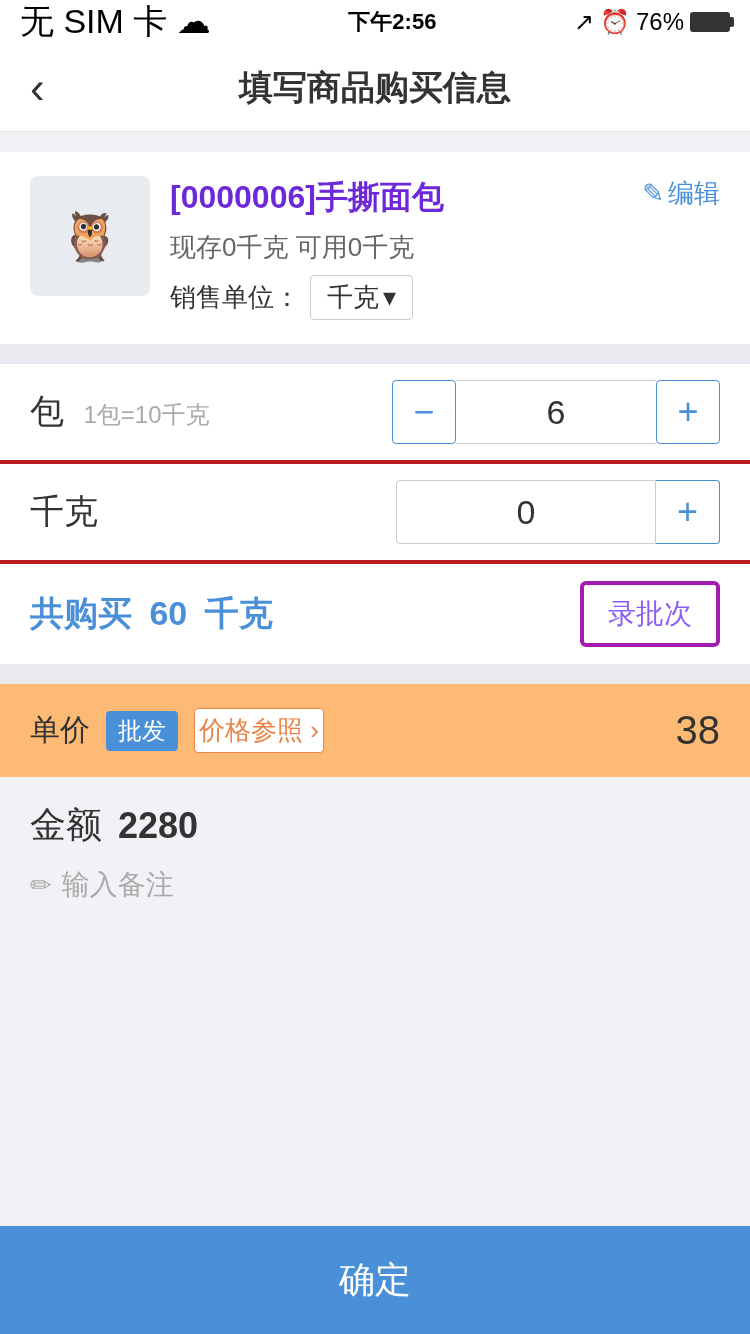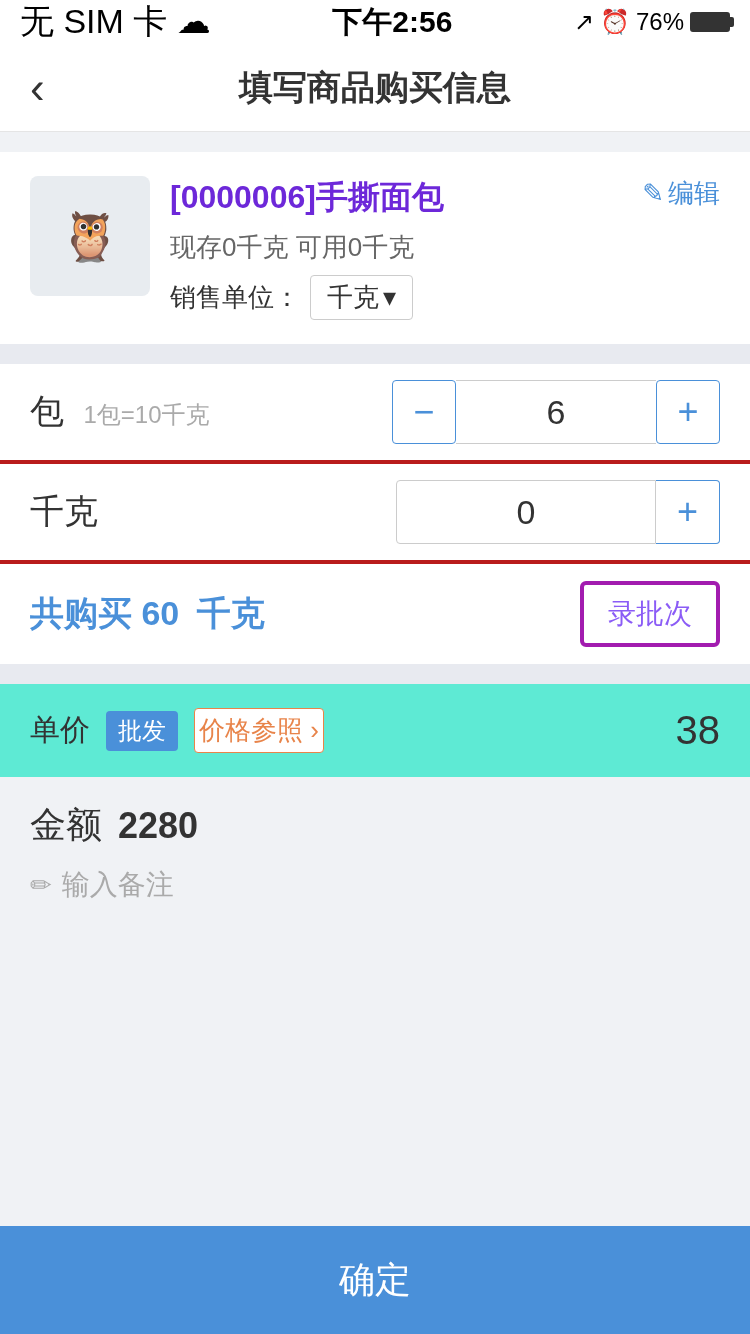--- a/index.html
+++ b/index.html
@@ -19,21 +19,21 @@
       height: 44px;
       background: #fff;
       display: flex;
       align-items: center;
       justify-content: space-between;
       padding: 0 20px;
       font-size: 28px;
       font-weight: 500;
     }
     .status-left { display: flex; align-items: center; gap: 8px; font-size: 34px; }
-    .status-center { font-size: 30px; font-weight: 600; }
+    .status-center { font-size: 22px; font-weight: 600; }
     .status-right { display: flex; align-items: center; gap: 6px; font-size: 24px; }
     .battery-icon {
       display: inline-block;
       width: 40px; height: 20px;
       border: 2px solid #333;
       border-radius: 3px;
       position: relative;
       background: #333;
     }
     .battery-icon::after {
@@ -225,21 +225,21 @@
       color: #8b5cf6;
       background: #fff;
       font-size: 28px;
       padding: 10px 24px;
       border-radius: 6px;
       cursor: pointer;
     }
 
     
     .price-section {
-      background: #5eead4;
+      background: #fdba74;
       margin-top: 0;
       padding: 24px 30px;
     }
     .price-row {
       display: flex;
       align-items: center;
       gap: 16px;
     }
     .price-label {
       font-size: 30px;
@@ -396,21 +396,21 @@
       <input class="qty-input-no-minus" type="text" value="0" style="">
       <button class="qty-btn" style="border-left:none; border-radius:0 4px 4px 0;">+</button>
     </div>
   </div>
 
 </div>
 
 <div class="total-row">
   <div class="total-text">
     <span>共购买</span>
-    <span style="color:#4a90d9; font-weight:600;">60</span>
+    <span style="margin-left:8px; color:#4a90d9; font-weight:600;">60</span>
     <span style="margin-left:8px;">千克</span>
   </div>
   <button class="record-btn">录批次</button>
 </div>
 
 <div class="section-divider"></div>
 
 <div class="price-section">
   <div class="price-row">
     <span class="price-label">单价</span>

